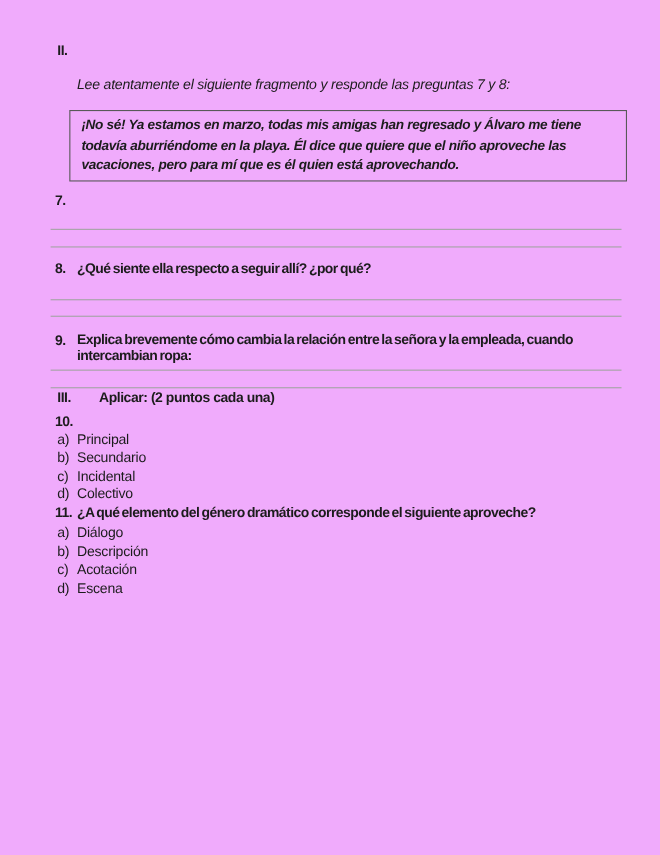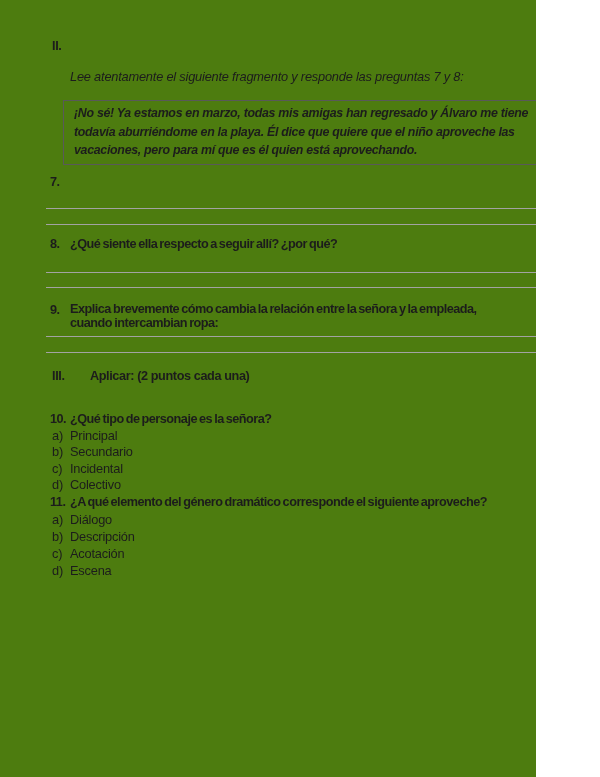--- a/index.html
+++ b/index.html
@@ -3,41 +3,41 @@
 <meta charset="utf-8">
 <style>
   html, body {
     margin: 0;
     padding: 0;
     background: #ffffff;
   }
   .doc {
     position: relative;
     box-sizing: border-box;
-    width: 536px;
+    width: 600px;
     min-height: 777px;
-    background: #4d7c0f;
+    background: #f0abfc;
     padding: 38px 16px 30px 46px;
     font-family: "Liberation Sans", sans-serif;
     font-size: 12.8px;
     line-height: 16px;
     color: #1c1c1c;
     letter-spacing: -0.2px;
     overflow: hidden;
   }
   
   .section-heading {
     display: flex;
     font-weight: 700;
     font-size: 12.7px;
     letter-spacing: -0.4px;
     margin-left: 6px;
   }
   .sec-num { flex: 0 0 38px; }
-  .heading-3 { margin-top: 15px; }
+  .heading-3 { }
 
   .intro { margin: 15px 0 0 24px; font-style: italic; }
 
   
   .quote-box {
     box-sizing: border-box;
     border: 1px solid #595959;
   }
   .qb1 {
     margin: 15px 0 0 17px;
@@ -66,21 +66,21 @@
     letter-spacing: -0.5px;
     word-spacing: -1px;
     margin-left: 4px;
   }
   .qnum { flex: 0 0 20px; }
   .qtext.single { white-space: nowrap; }
   .q7 { margin-top: 9px; }
   .q8 { margin-top: 11px; }
   .q9 { margin-top: 14px; }
   .q9 .qtext { max-width: 500px; line-height: 14px; }
-  .q10 { margin-top: 27px; }
+  .q10 { margin-top: 6px; }
   .q11 { }
 
   
   .answer-line {
     height: 0;
     width: 519px;
     border-bottom: 1.5px solid #a3a3a3;
   }
   .al-7a { margin-top: 18px; }
   .al-7b { margin-top: 15px; }
@@ -133,21 +133,20 @@
   <div class="answer-line al-9a"></div>
   <div class="answer-line al-9b"></div>
 
   <div class="section-heading heading-3">
     <span class="sec-num">III.</span>
     <span class="sec-title">Aplicar: (2 puntos cada una)</span>
   </div>
 
   <div class="question q10">
     <span class="qnum">10.</span>
-    <span class="qtext single">¿Qué tipo de personaje es la señora?</span>
   </div>
   <div class="options options-1">
     <div class="option">
       <span class="opt-letter">a)</span>
       <span class="opt-label">Principal</span>
     </div>
     <div class="option">
       <span class="opt-letter">b)</span>
       <span class="opt-label">Secundario</span>
     </div>

